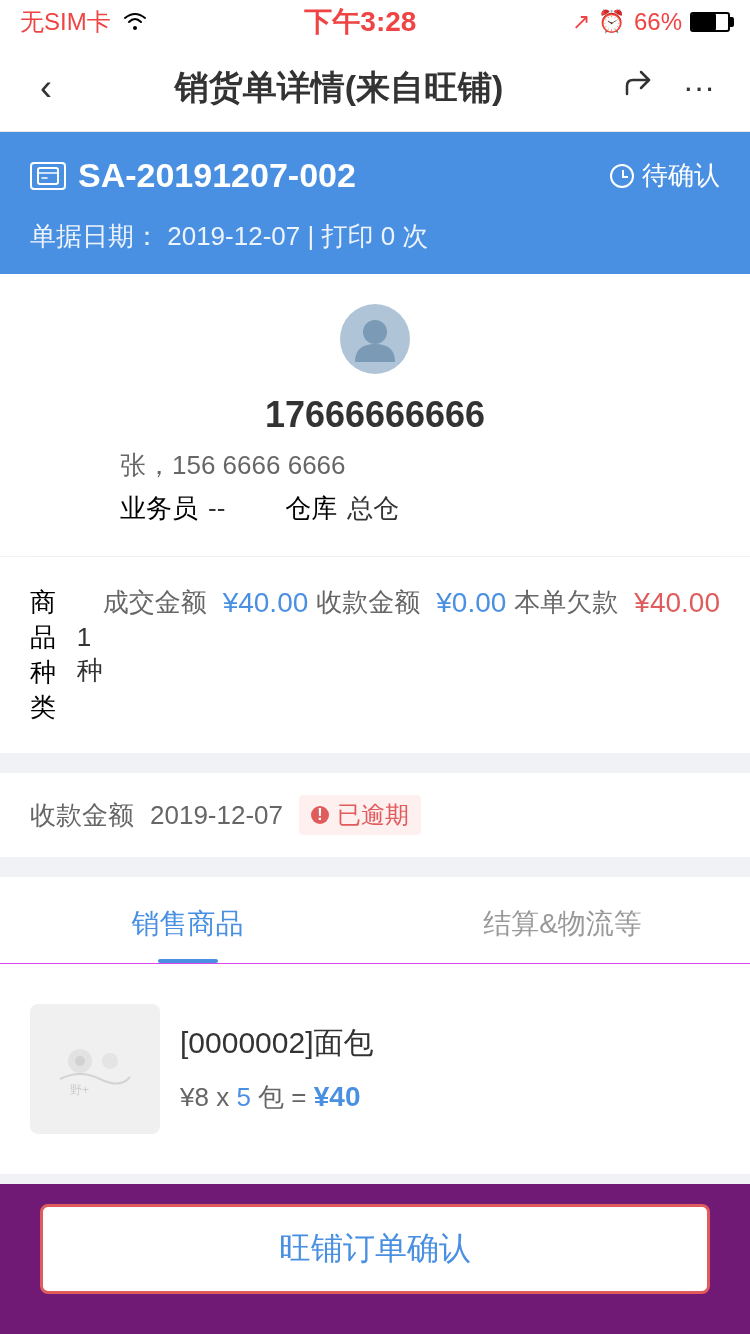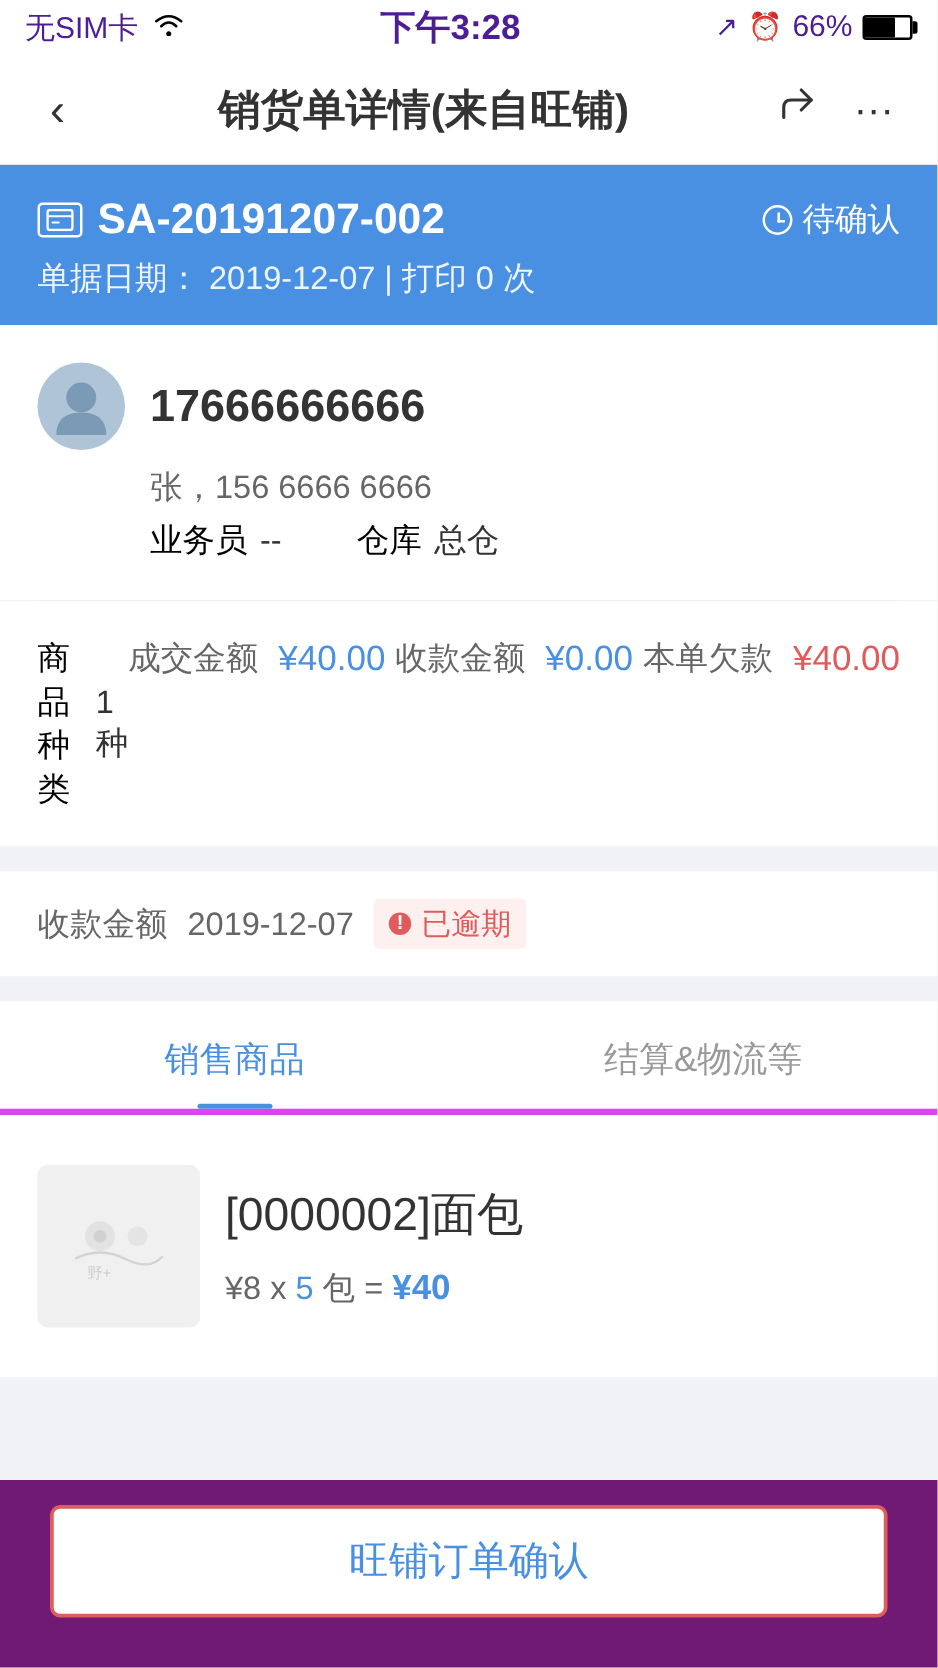--- a/index.html
+++ b/index.html
@@ -16,21 +16,21 @@
     
     .status-bar {
       width: 100%;
       height: 44px;
       background: #fff;
       display: flex;
       align-items: center;
       justify-content: space-between;
       padding: 0 20px;
       font-size: 24px;
-      color: #4c1d95;
+      color: #ef4444;
     }
     .status-left { display: flex; align-items: center; gap: 10px; }
     .status-center { font-size: 28px; font-weight: 600; }
     .status-right { display: flex; align-items: center; gap: 8px; font-size: 24px; }
     .battery-icon {
       display: inline-block;
       width: 40px;
       height: 20px;
       border: 2px solid #000;
       border-radius: 3px;
@@ -89,21 +89,21 @@
       cursor: pointer;
       padding: 5px;
     }
 
     
     .order-header {
       background: #4a90e2;
       padding: 24px 30px 20px;
       display: flex;
       flex-direction: column;
-      gap: 10px;
+      gap: 24px;
     }
     .order-header-row1 {
       display: flex;
       align-items: center;
       justify-content: space-between;
     }
     .order-id {
       display: flex;
       align-items: center;
       gap: 12px;
@@ -162,20 +162,21 @@
     .customer-section {
       background: #fff;
       padding: 30px;
       margin-top: 0;
     }
     .customer-row {
       display: flex;
       align-items: center;
       gap: 20px;
       margin-bottom: 12px;
+      flex-direction: column;
     }
     .customer-avatar {
       width: 70px;
       height: 70px;
       border-radius: 50%;
       background: #b0c4d8;
       display: flex;
       align-items: center;
       justify-content: center;
       flex-shrink: 0;
@@ -285,21 +286,21 @@
       color: #fff;
       font-size: 16px;
       font-weight: 700;
     }
 
     
     .tabs-section {
       background: #fff;
       margin-top: 20px;
       display: flex;
-      border-bottom: 5px solid #d946ef;
+      border-bottom: 1px solid #d946ef;
     }
     .tab-item {
       flex: 1;
       text-align: center;
       padding: 28px 0 20px;
       font-size: 28px;
       color: #999;
       position: relative;
       cursor: pointer;
     }
@@ -342,21 +343,21 @@
     }
     .product-thumb-img {
       width: 90px;
       height: 60px;
       opacity: 0.4;
     }
     .product-info {
       flex: 1;
     }
     .product-name {
-      font-size: 37px;
+      font-size: 30px;
       color: #333;
       margin-bottom: 16px;
     }
     .product-price-row {
       font-size: 26px;
       color: #666;
     }
     .product-qty { color: #4a90e2; }
     .product-total { color: #4a90e2; font-size: 28px; font-weight: 600; }
 

